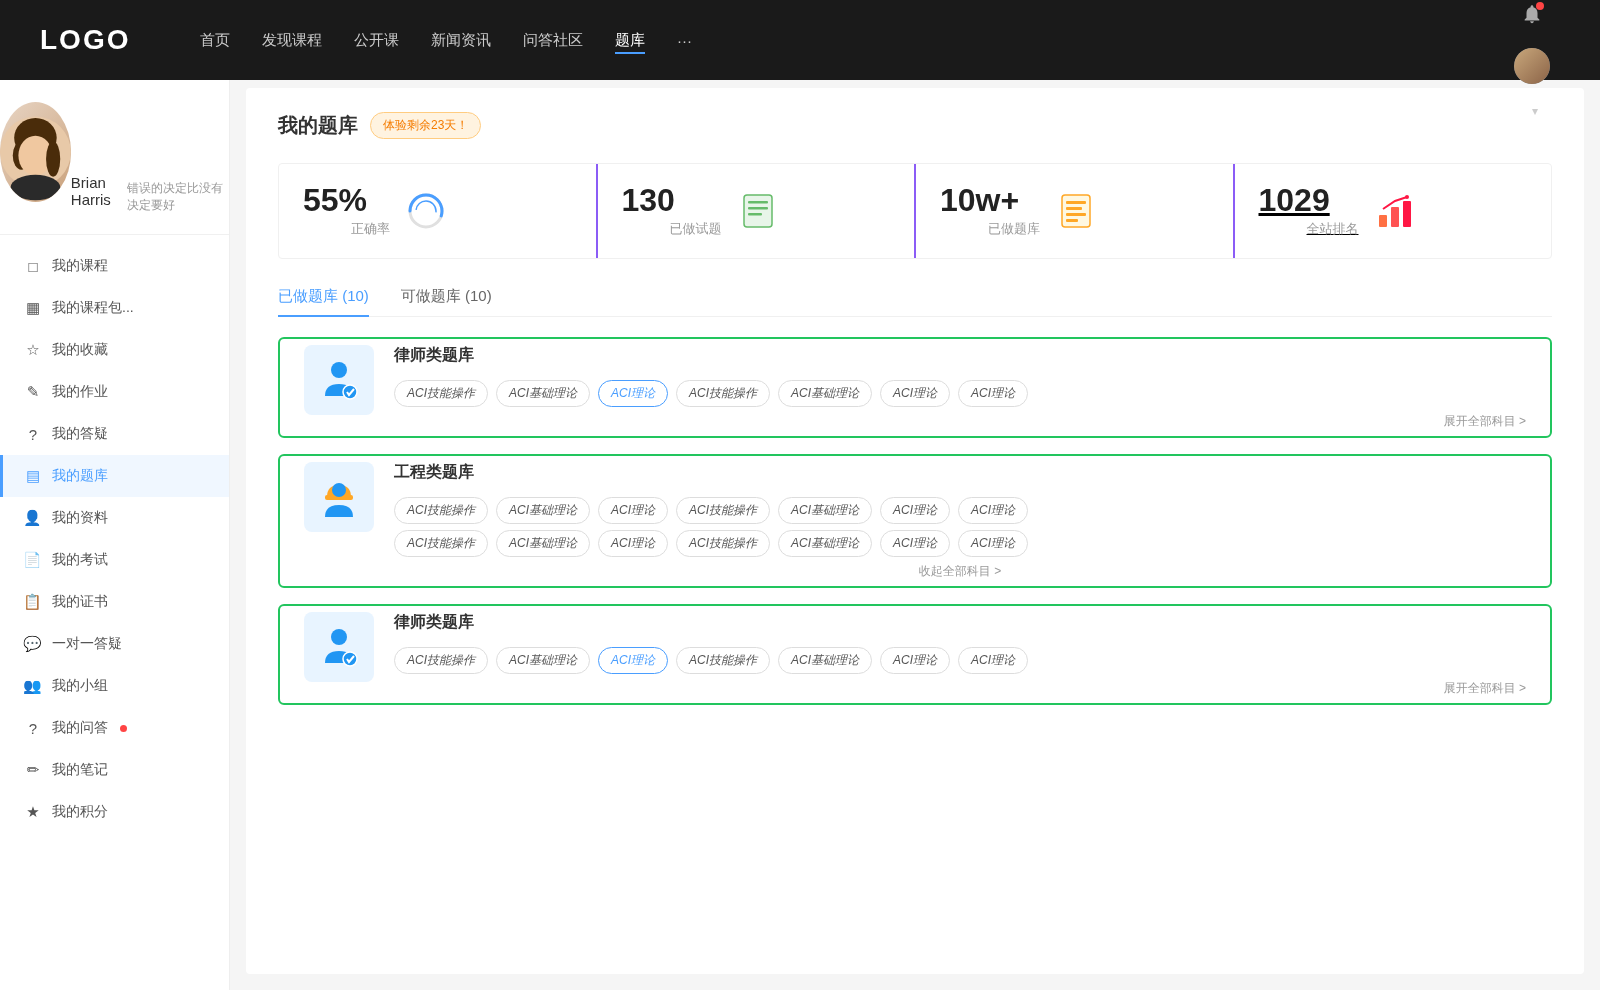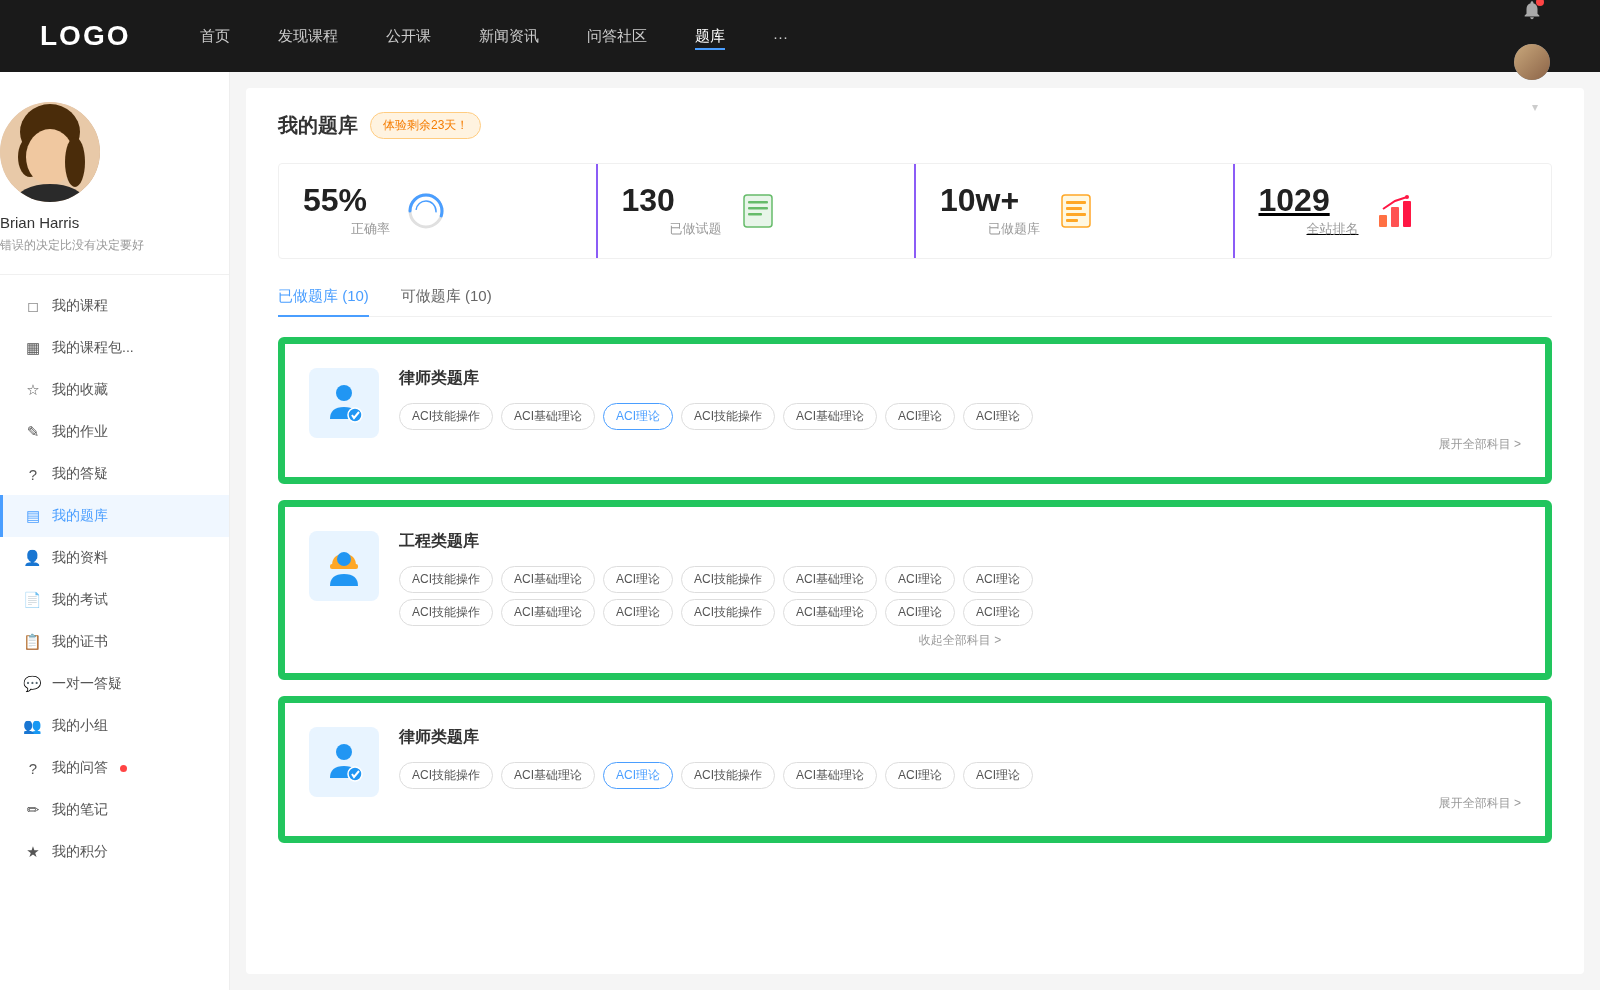--- a/index.html
+++ b/index.html
@@ -1,40 +1,40 @@
 <!DOCTYPE html>
 <html><head>
   <meta charset="utf-8">
   <style>
     * { margin: 0; padding: 0; box-sizing: border-box; }
     body { font-family: -apple-system, BlinkMacSystemFont, 'PingFang SC', 'Microsoft YaHei', sans-serif; background: #f5f5f5; width: 1600px; min-height: 990px; }
 
     
     .header {
       background: #1a1a1a;
-      height: 72px;
+      height: 80px;
       display: flex;
       align-items: center;
       padding: 0 40px;
       position: fixed;
       top: 0; left: 0; right: 0;
       z-index: 100;
     }
     .logo {
       color: white;
       font-size: 28px;
       font-weight: bold;
       letter-spacing: 2px;
       margin-right: 60px;
       min-width: 100px;
     }
     .nav {
       display: flex;
       align-items: center;
-      gap: 48px;
+      gap: 32px;
       flex: 1;
     }
     .nav-item {
       color: #ccc;
       font-size: 15px;
       cursor: pointer;
       padding: 4px 0;
     }
     .nav-item.active {
       color: white;
@@ -95,22 +95,22 @@
     .sidebar {
       width: 230px;
       background: white;
       min-height: calc(990px - 72px);
       flex-shrink: 0;
       padding-top: 30px;
       border-right: 1px solid #eee;
     }
     .profile-section {
       display: flex;
-      flex-direction: column;
-      align-items: flex-start;
+      flex-direction: row;
+      align-items: flex-end;
       padding-bottom: 20px;
       border-bottom: 1px solid #f0f0f0;
     }
     .profile-avatar {
       width: 100px; height: 100px;
       border-radius: 50%;
       background: linear-gradient(135deg, #e8d5c4, #c9a07a);
       margin-bottom: 12px;
       overflow: hidden;
       display: flex; align-items: center; justify-content: center;
@@ -258,24 +258,24 @@
     .tab.active::after {
       content: '';
       position: absolute;
       bottom: -1px; left: 0; right: 0;
       height: 2px;
       background: #4a9eff;
     }
 
     
     .bank-card {
-      border: 7px solid #22c55e;
+      border: 2px solid #22c55e;
       border-radius: 6px;
       margin-bottom: 16px;
-      padding: 24px 24px;
+      padding: 6px 24px;
       display: flex;
       align-items: flex-start;
       gap: 20px;
     }
     .bank-icon-wrap {
       width: 70px; height: 70px;
       background: #e8f4ff;
       border-radius: 8px;
       display: flex; align-items: center; justify-content: center;
       flex-shrink: 0;
@@ -285,20 +285,21 @@
       font-size: 16px;
       font-weight: 600;
       color: #333;
       margin-bottom: 14px;
     }
     .bank-tags {
       display: flex;
       flex-wrap: wrap;
       gap: 8px;
       margin-bottom: 6px;
+      font-style: italic;
     }
     .tag {
       padding: 4px 12px;
       border: 1px solid #ddd;
       border-radius: 20px;
       font-size: 12px;
       color: #555;
       cursor: pointer;
     }
     .tag.active-tag {

